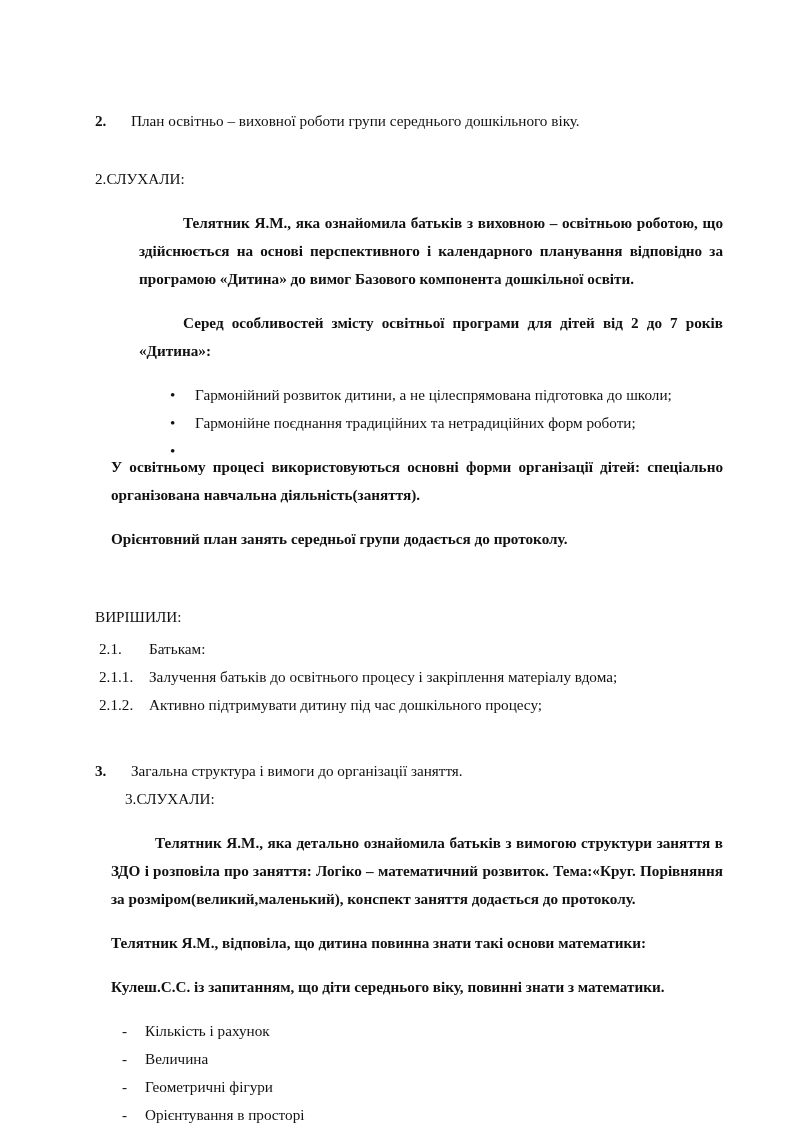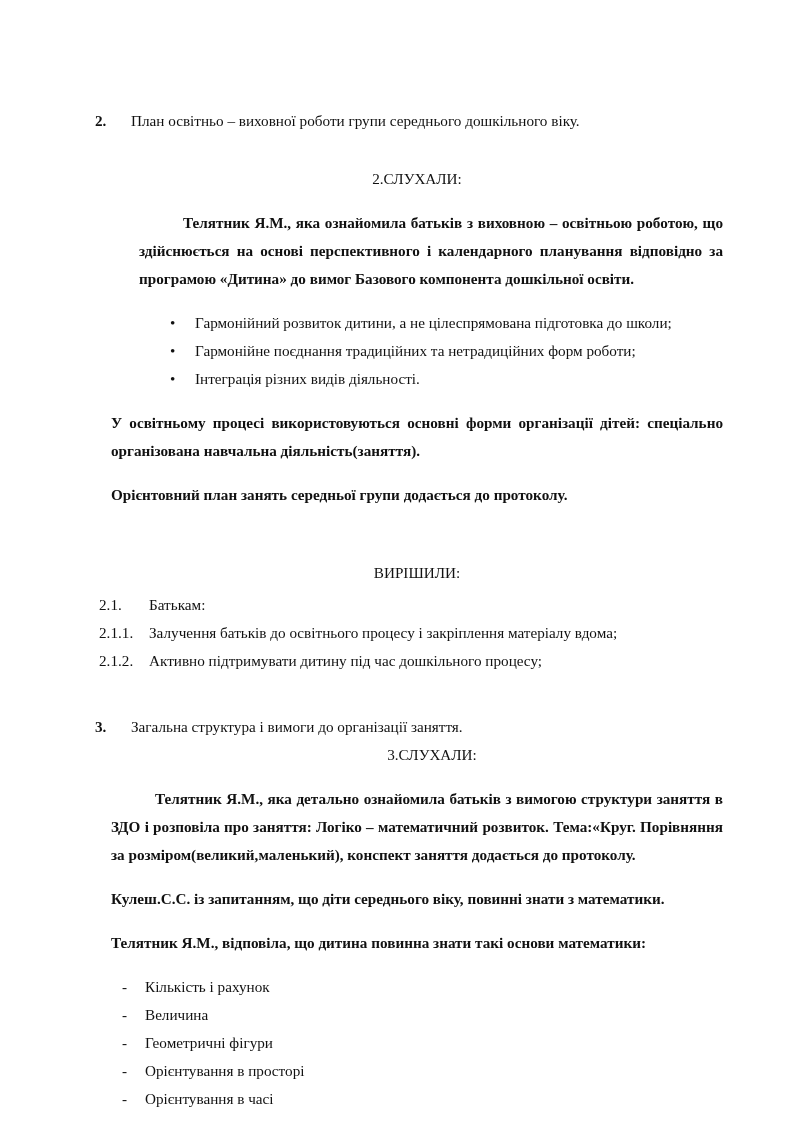--- a/index.html
+++ b/index.html
@@ -61,21 +61,20 @@
     flex: 0 0 36px;
   }
   .num-heading .label {
     flex: 1 1 auto;
   }
 
   
   .head-line {
     font-size: 15.2px;
     line-height: 28px;
-    text-align: center;
   }
   .head-line.indented {
     padding-left: 30px;
   }
 
   
   .bullet-list {
     list-style: none;
     margin: 0;
     padding: 0;
@@ -145,33 +144,33 @@
       <span class="marker">2.</span>
       <span class="label">План освітньо – виховної роботи групи середнього дошкільного віку.</span>
     </div>
 
     <div class="spacer-md"></div>
 
     <div class="head-line">2.СЛУХАЛИ:</div>
 
     <p class="para indent-first block-indent">Телятник Я.М., яка ознайомила батьків з виховною – освітньою роботою, що здійснюється на основі перспективного і календарного планування відповідно за програмою «Дитина» до вимог Базового компонента дошкільної освіти.</p>
 
+    <p class="para indent-first block-indent">Серед особливостей змісту освітньої програми для дітей від 2 до 7 років «Дитина»:</p>
 
     <ul class="bullet-list">
       <li>
         <span class="bullet-mark">•</span>
         <span>Гармонійний розвиток дитини, а не цілеспрямована підготовка до школи;</span>
       </li>
       <li>
         <span class="bullet-mark">•</span>
         <span>Гармонійне поєднання традиційних та нетрадиційних форм роботи;</span>
       </li>
       <li>
         <span class="bullet-mark">•</span>
-        <span>Інтеграція різних видів діяльності.</span>
       </li>
     </ul>
 
     <p class="para">У освітньому процесі використовуються основні форми організації дітей: спеціально організована навчальна діяльність(заняття).</p>
 
     <p class="para left">Орієнтовний план занять середньої групи додається до протоколу.</p>
 
     <div class="spacer-lg"></div>
 
     <div class="head-line">ВИРІШИЛИ:</div>
@@ -195,23 +194,23 @@
 
     <div class="num-heading">
       <span class="marker">3.</span>
       <span class="label">Загальна структура і вимоги до організації заняття.</span>
     </div>
 
     <div class="head-line indented">3.СЛУХАЛИ:</div>
 
     <p class="para indent-first">Телятник Я.М., яка детально ознайомила батьків з вимогою структури заняття в ЗДО і розповіла про заняття: Логіко – математичний розвиток. Тема:«Круг. Порівняння за розміром(великий,маленький), конспект заняття додається до протоколу.</p>
 
+    <p class="para left">Телятник Я.М., відповіла, що дитина повинна знати такі основи математики:</p>
+
     <p class="para">Кулеш.С.С. із запитанням, що діти середнього віку, повинні знати з математики.</p>
-
-    <p class="para left">Телятник Я.М., відповіла, що дитина повинна знати такі основи математики:</p>
 
     <ul class="dash-list">
       <li>
         <span class="dash-mark">-</span>
         <span>Кількість і рахунок</span>
       </li>
       <li>
         <span class="dash-mark">-</span>
         <span>Величина</span>
       </li>

